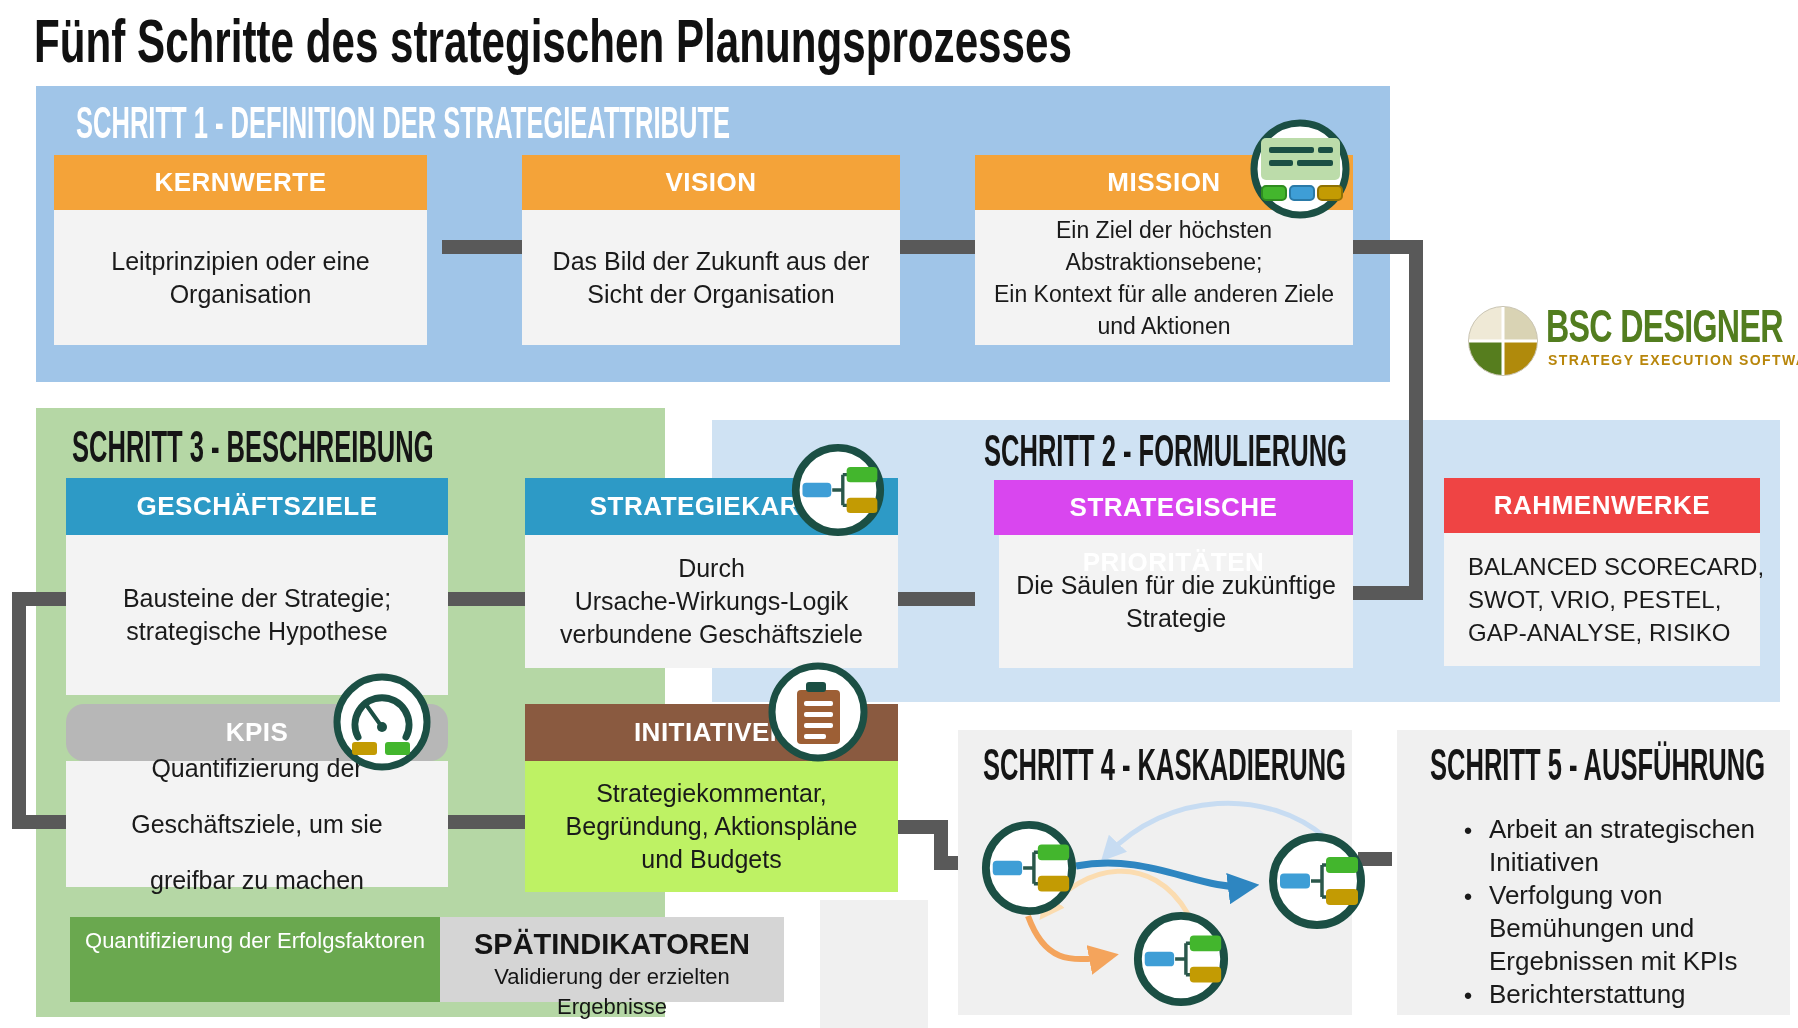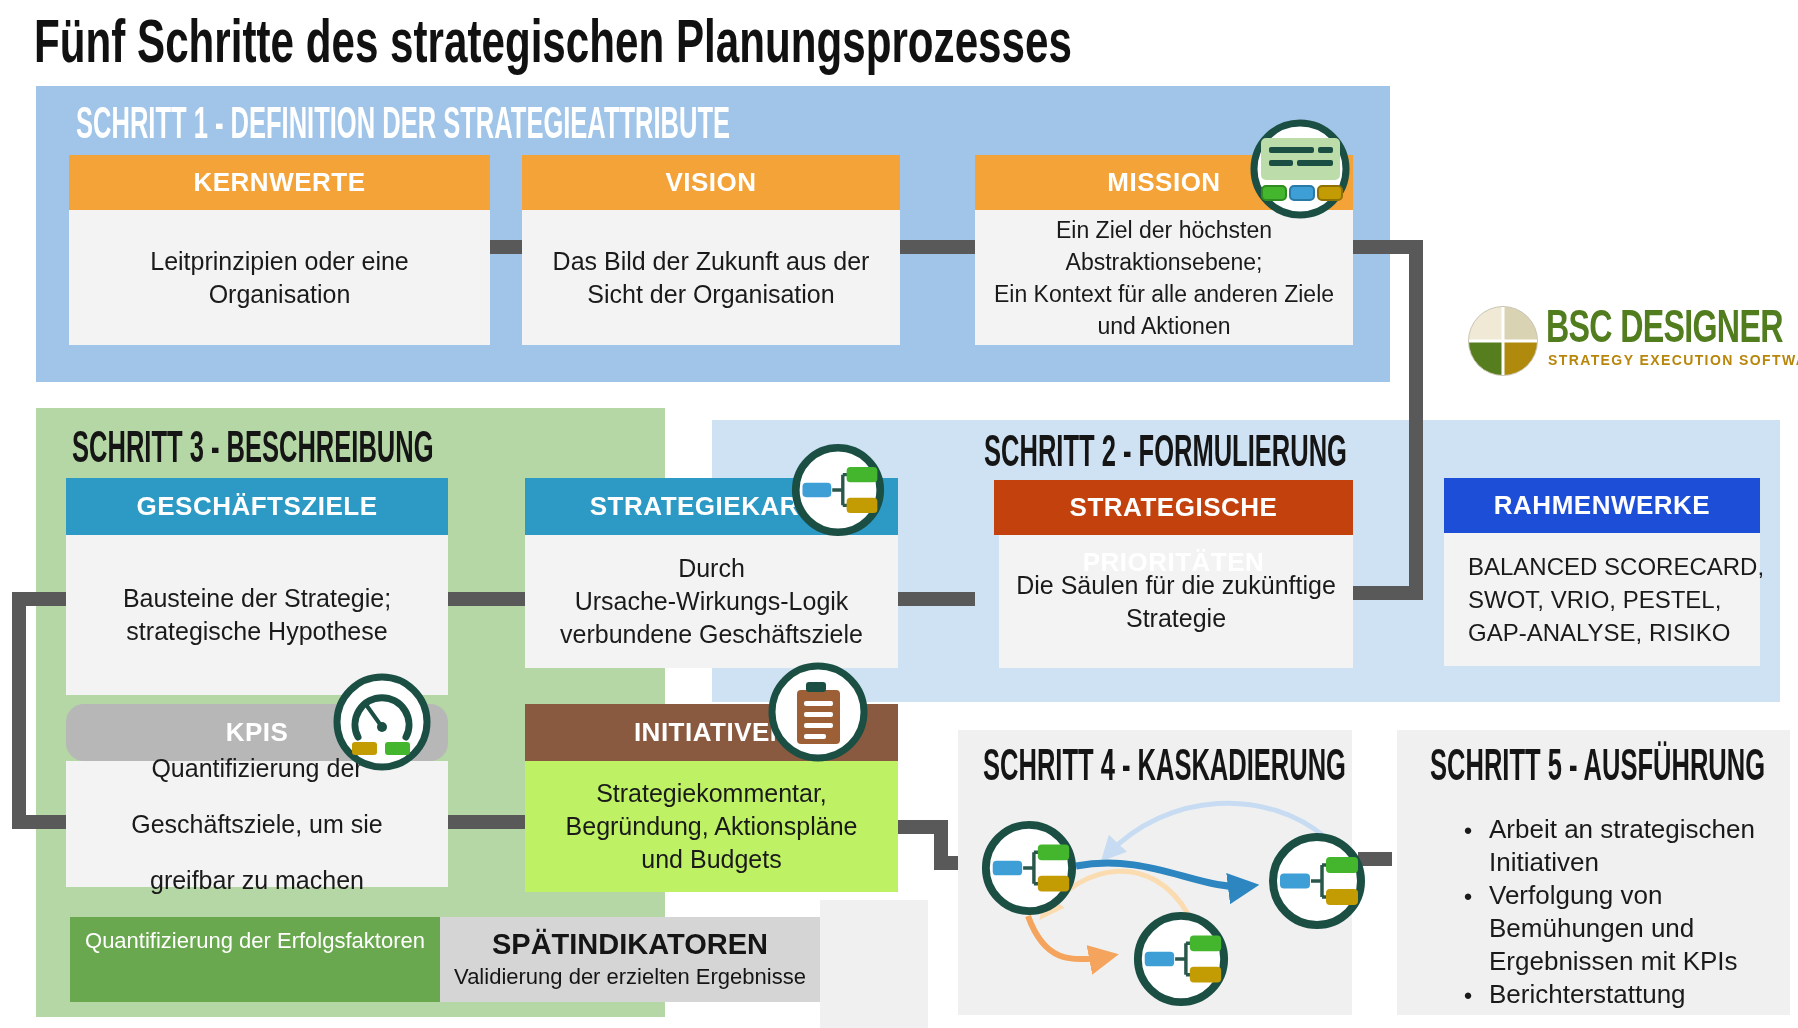--- a/index.html
+++ b/index.html
@@ -25,33 +25,33 @@
   .h-s5{left:1430px;top:742px;color:#151515;}
   
   .card{position:absolute;z-index:10;}
   .card-h{height:55px;line-height:55px;text-align:center;color:#fff;font-weight:bold;
           font-size:26px;letter-spacing:0.5px;}
   .card-b{background:#f3f3f3;display:flex;flex-direction:column;justify-content:center;
           text-align:center;font-size:25px;line-height:33px;}
   .ln{white-space:nowrap;}
   .hdr-orange{background:#f4a339;}
   .hdr-blue{background:#2d9ac6;}
-  .hdr-green{background:#c2410c;margin-left:19px;}
-  .hdr-lgreen{background:#1d4ed8;}
+  .hdr-green{background:#d946ef;margin-left:19px;}
+  .hdr-lgreen{background:#ef4444;}
   .hdr-gray{background:#b7b7b7;border-radius:18px;}
   .hdr-brown{background:#8a5a40;}
   .body-tan{background:#bef264;}
   .body-left{text-align:left;padding-left:24px;font-size:24px;}
   .body-sm{font-size:23px;}
   
   .ind{position:absolute;z-index:10;text-align:center;padding-top:9px;box-sizing:border-box;}
   .ind-title{font-weight:bold;font-size:29px;line-height:36px;}
   .ind-sub{font-size:22px;line-height:30px;}
   .ind-frueh{left:70px;top:917px;width:370px;height:85px;background:#6aa84f;color:#fff;}
-  .ind-spaet{left:440px;top:917px;width:380px;height:85px;background:#d5d5d5;color:#151515;}
+  .ind-spaet{left:440px;top:917px;width:344px;height:85px;background:#d5d5d5;color:#151515;}
   
   .cbar{position:absolute;background:#595959;z-index:5;}
   
   .logo-pie{position:absolute;left:1468px;top:306px;width:70px;height:70px;border-radius:50%;
     z-index:10;border:1px solid #c9c4b2;box-sizing:border-box;
     background:conic-gradient(#d9d3b4 0 90deg,#b08a0c 90deg 180deg,#567d1e 180deg 270deg,#efe9d6 270deg 360deg);}
   .logo-pie::before{content:"";position:absolute;left:50%;top:0;width:3px;height:100%;background:#fff;transform:translateX(-50%);}
   .logo-pie::after{content:"";position:absolute;top:50%;left:0;height:3px;width:100%;background:#fff;transform:translateY(-50%);}
   .logo-name{left:1546px;top:302px;font-size:46px;transform:scaleX(0.70);color:#527d1f;letter-spacing:-1px;}
   .logo-tag{position:absolute;left:1548px;top:352px;z-index:10;font-size:14px;font-weight:bold;
@@ -93,21 +93,21 @@
   <div class="cbar" style="left:898px;top:592px;width:77px;height:14px;"></div>
   <div class="cbar" style="left:12px;top:592px;width:54px;height:14px;"></div>
   <div class="cbar" style="left:12px;top:592px;width:14px;height:237px;"></div>
   <div class="cbar" style="left:12px;top:815px;width:54px;height:14px;"></div>
   <div class="cbar" style="left:448px;top:815px;width:77px;height:14px;"></div>
   <div class="cbar" style="left:898px;top:820px;width:50px;height:14px;"></div>
   <div class="cbar" style="left:934px;top:820px;width:14px;height:50px;"></div>
   <div class="cbar" style="left:934px;top:856px;width:24px;height:14px;"></div>
   <div class="cbar" style="left:1358px;top:852px;width:34px;height:14px;"></div>
 
-  <div class="card" style="left:69px;top:155px;width:421px;">
+  <div class="card" style="left:54px;top:155px;width:373px;">
     <div class="card-h hdr-orange">KERNWERTE</div>
     <div class="card-b" style="height:135px;">
       <div class="ln">Leitprinzipien oder eine</div>
       <div class="ln">Organisation</div>
     </div>
   </div>
   <div class="card" style="left:522px;top:155px;width:378px;">
     <div class="card-h hdr-orange">VISION</div>
     <div class="card-b" style="height:135px;">
       <div class="ln">Das Bild der Zukunft aus der</div>

